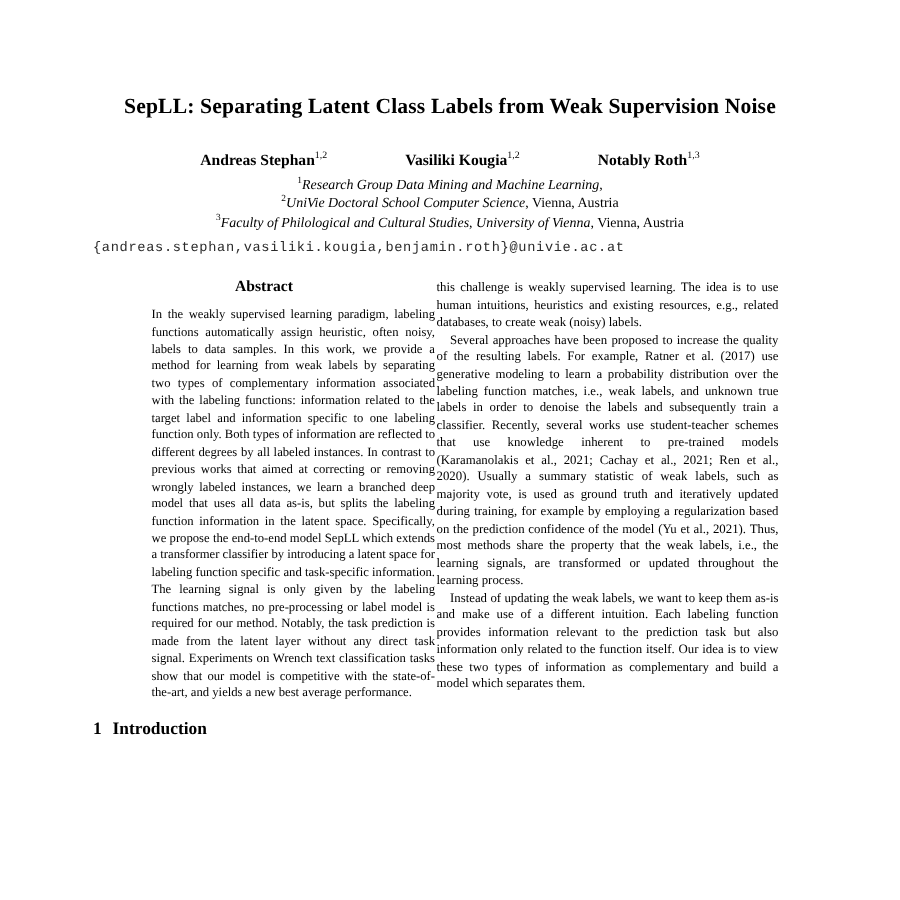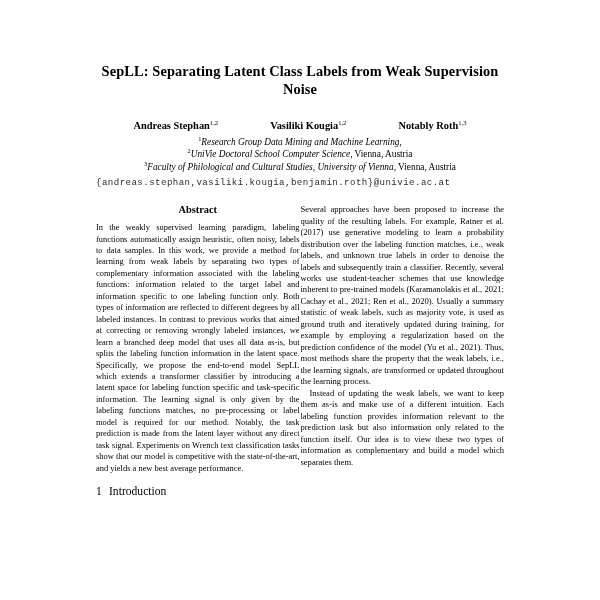--- a/index.html
+++ b/index.html
@@ -13,21 +13,21 @@
     font-family: "Liberation Serif", "DejaVu Serif", serif;
     color: #000000;
     overflow: hidden;
   }
 
   .page {
     position: relative;
     width: 600px;
     height: 600px;
     box-sizing: border-box;
-    padding: 0 96px;
+    padding: 0 62px;
     overflow: hidden;
   }
 
   
   .paper-title {
     margin: 0;
     padding-top: 62px;
     font-size: 14.4px;
     font-weight: bold;
     text-align: center;
@@ -98,21 +98,21 @@
   .section-head-centered {
     margin: 0 0 7px 0;
     text-align: center;
     font-size: 10.4px;
     font-weight: bold;
   }
 
   .section-head {
     margin: 11px 0 5px 0;
     font-size: 11.6px;
-    font-weight: normal;
+    font-weight: bold;
   }
   .section-head .num {
     display: inline-block;
     min-width: 13px;
   }
 
   p.body-text {
     margin: 0;
     font-size: 8.55px;
     line-height: 1.345;
@@ -122,20 +122,21 @@
   }
   p.body-text + p.body-text {
     text-indent: 9px;
     font-family: Liberation Serif, serif;
   }
   p.no-indent { text-indent: 0 !important; }
 
   .abstract-block p.body-text {
     font-size: 8.45px;
     line-height: 1.355;
+    margin-left: 39px;
   }
 </style>
 </head>
 <body>
 
 <div class="page">
 
   <h1 class="paper-title">SepLL: Separating Latent Class Labels from Weak Supervision Noise</h1>
 
   <div class="authors">
@@ -161,18 +162,19 @@
       </div>
 
       <div>
         <div class="section-head">
           <span class="num">1</span><span>Introduction</span>
         </div>
       </div>
     </div>
 
     <div class="col">
+      <p class="body-text no-indent">this challenge is weakly supervised learning. The idea is to use human intuitions, heuristics and existing resources, e.g., related databases, to create weak (noisy) labels.</p>
       <p class="body-text">Several approaches have been proposed to increase the quality of the resulting labels. For example, Ratner et al. (2017) use generative modeling to learn a probability distribution over the labeling function matches, i.e., weak labels, and unknown true labels in order to denoise the labels and subsequently train a classifier. Recently, several works use student-teacher schemes that use knowledge inherent to pre-trained models (Karamanolakis et al., 2021; Cachay et al., 2021; Ren et al., 2020). Usually a summary statistic of weak labels, such as majority vote, is used as ground truth and iteratively updated during training, for example by employing a regularization based on the prediction confidence of the model (Yu et al., 2021). Thus, most methods share the property that the weak labels, i.e., the learning signals, are transformed or updated throughout the learning process.</p>
       <p class="body-text">Instead of updating the weak labels, we want to keep them as-is and make use of a different intuition. Each labeling function provides information relevant to the prediction task but also information only related to the function itself. Our idea is to view these two types of information as complementary and build a model which separates them.</p>
     </div>
 
   </div>
 </div>
 
 </body></html>

